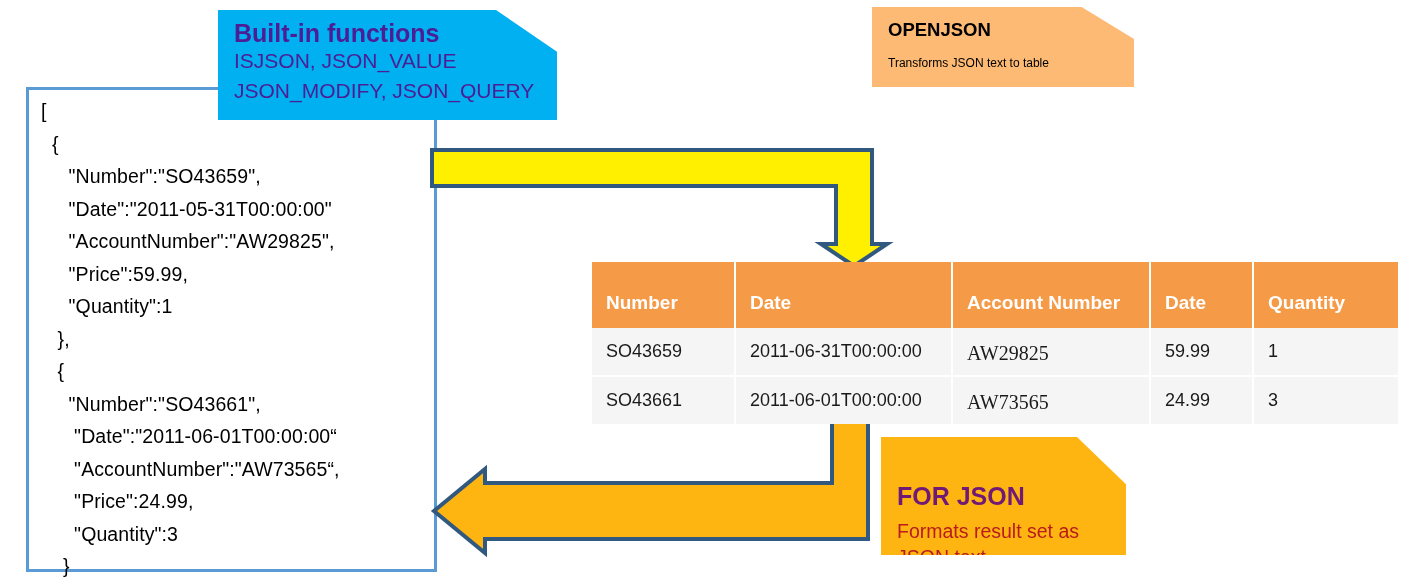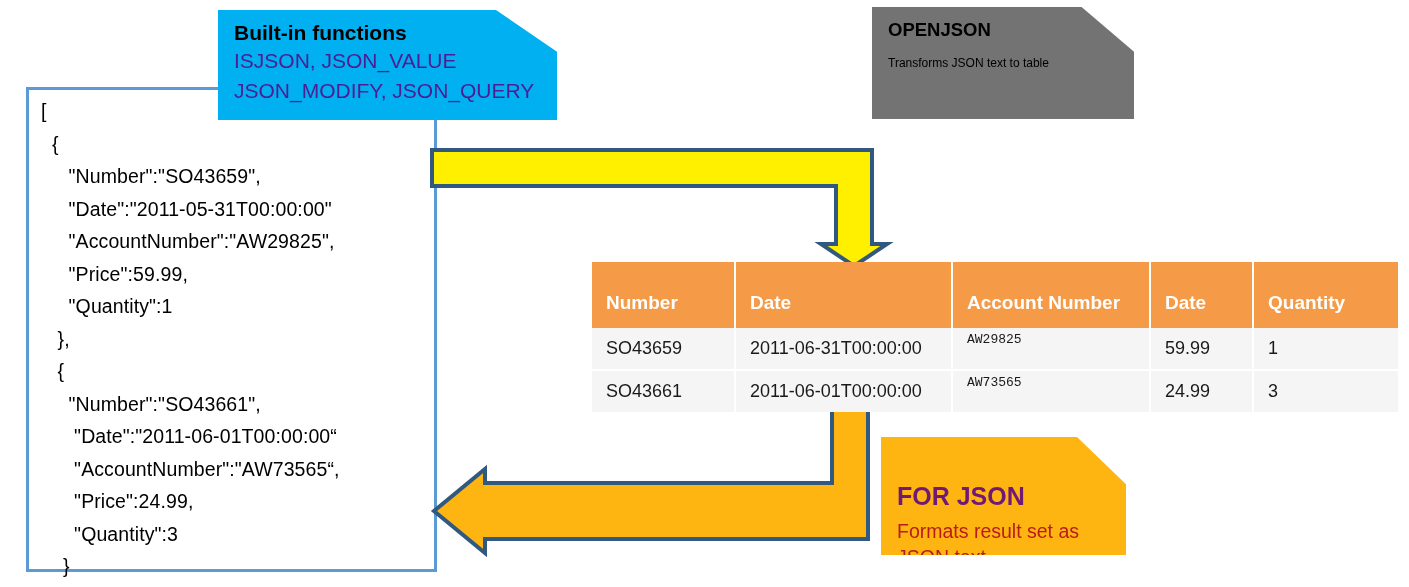--- a/index.html
+++ b/index.html
@@ -60,37 +60,37 @@
 
   #callout-builtin {
     left: 218px;
     top: 10px;
     width: 339px;
     height: 110px;
     background: #00B0F0;
     clip-path: polygon(0 0, 82% 0, 100% 38%, 100% 100%, 0 100%);
   }
   #callout-builtin .c-title {
-    font-size: 21px;
-    line-height: 26px;
-    color: #000000;
+    font-size: 25px;
+    line-height: 26px;
+    color: #4c1d95;
   }
   #callout-builtin .c-body {
     font-size: 21px;
     line-height: 30px;
     color: #4c1d95;
     white-space: pre-line;
   }
 
   #callout-openjson {
     left: 872px;
     top: 7px;
     width: 262px;
-    height: 112px;
-    background: #737373;
+    height: 80px;
+    background: #fdba74;
     clip-path: polygon(0 0, 80% 0, 100% 40%, 100% 100%, 0 100%);
   }
   #callout-openjson .c-title {
     font-size: 18.5px;
     line-height: 26px;
     color: #000000;
     margin-bottom: 8px;
   }
   #callout-openjson .c-body {
     font-size: 12px;
@@ -159,24 +159,24 @@
     border-right: 2px solid #ffffff;
     border-bottom: 2px solid #ffffff;
     height: 42px;
     box-sizing: border-box;
     vertical-align: middle;
   }
   #result-table td:last-child { border-right: none; }
   #result-table tbody tr:last-child td { border-bottom: none; }
   
   #result-table td.acct {
-    font-family: Liberation Mono, monospace;
-    font-size: 13px;
+    font-family: Liberation Serif, serif;
+    font-size: 20px;
     vertical-align: top;
-    padding-top: 4px;
+    padding-top: 14px;
   }
   .col-number   { width: 143px; }
   .col-date     { width: 217px; }
   .col-account  { width: 198px; }
   .col-price    { width: 103px; }
   .col-quantity { width: 145px; }
 </style>
 </head>
 <body>
 

